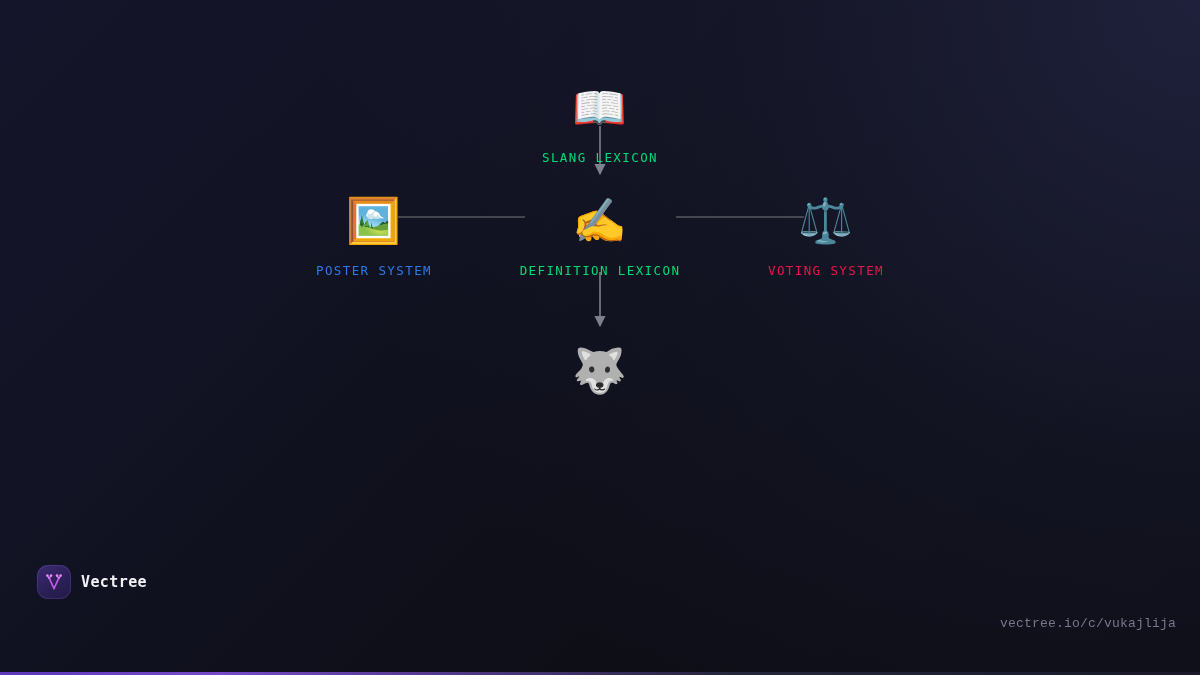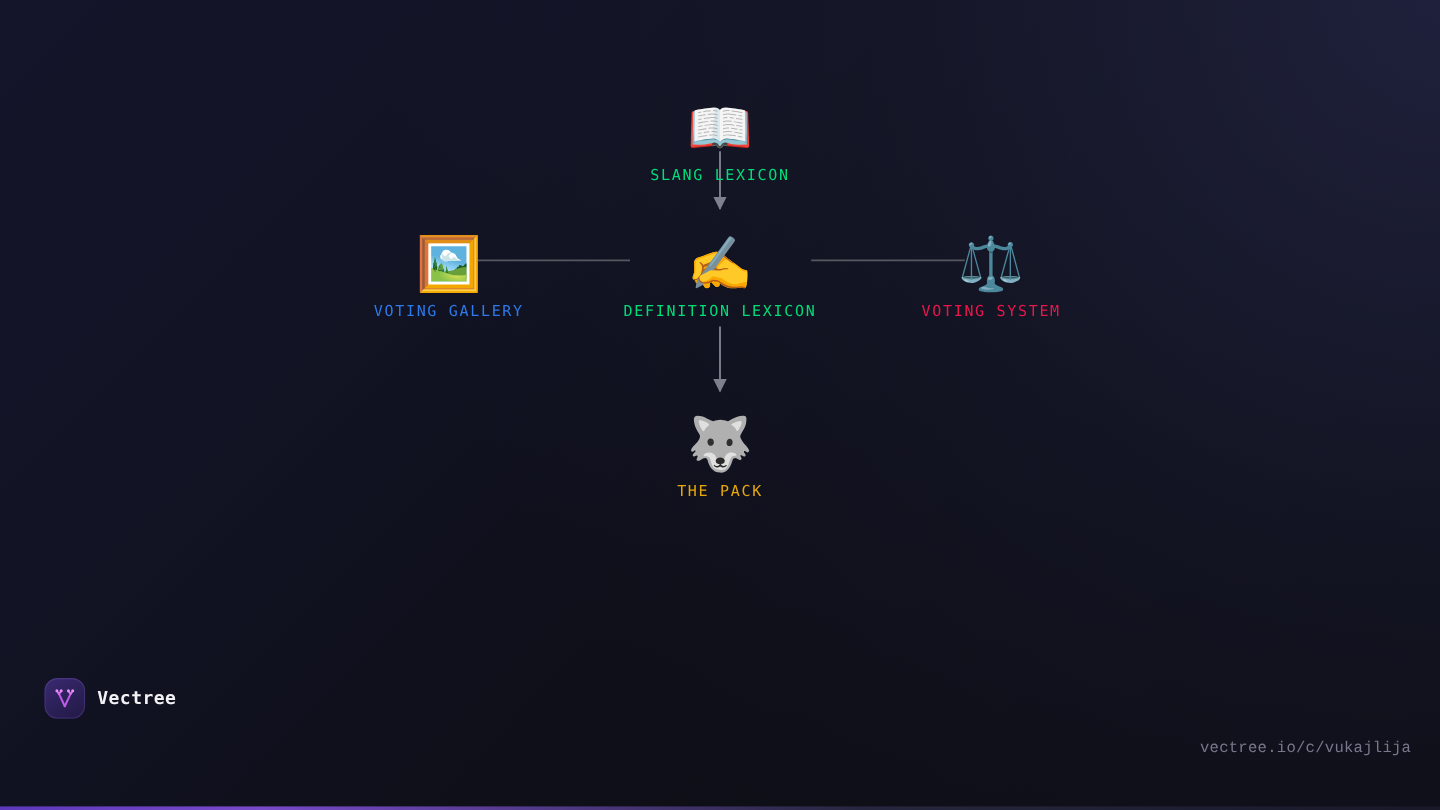--- a/index.html
+++ b/index.html
@@ -45,21 +45,21 @@
   .node-emoji {
     font-family: "DejaVu Sans", sans-serif;
     font-size: 44px;
     line-height: 52px;
     height: 52px;
     display: block;
     user-select: none;
   }
   .node-label {
     display: block;
-    margin-top: 4px;
+    margin-top: 16px;
     font-family: "DejaVu Sans Mono", monospace;
     font-size: 12.5px;
     letter-spacing: 1.4px;
     white-space: nowrap;
   }
 
   #node-slang-lexicon    { left: 600px; top: 82px; }
   #node-poster-gallery   { left: 374px; top: 195px; }
   #node-definition-engine{ left: 600px; top: 195px; }
   #node-voting-system    { left: 826px; top: 195px; }
@@ -151,36 +151,35 @@
     <line x1="600" y1="272" x2="600" y2="326" stroke="#7d808d" stroke-width="1.6" marker-end="url(#arrowhead)"></line>
   </svg>
 
   <div class="node" id="node-slang-lexicon">
     <span class="node-emoji">📖</span>
     <span class="node-label" style="color:#00dc78;">SLANG LEXICON</span>
   </div>
 
   <div class="node" id="node-poster-gallery">
     <span class="node-emoji">🖼️</span>
-    <span class="node-label" style="color:#2d7ae8;">VOTING GALLERY</span>
+    <span class="node-label" style="color:#2d7ae8;">POSTER SYSTEM</span>
   </div>
 
   <div class="node" id="node-definition-engine">
     <span class="node-emoji">✍️</span>
     <span class="node-label" style="color:#00dc78;">DEFINITION LEXICON</span>
   </div>
 
   <div class="node" id="node-voting-system">
     <span class="node-emoji">⚖️</span>
     <span class="node-label" style="color:#e8174b;">VOTING SYSTEM</span>
   </div>
 
   <div class="node" id="node-the-pack">
     <span class="node-emoji">🐺</span>
-    <span class="node-label" style="color:#e8a80c;">THE PACK</span>
   </div>
 
   <div id="footer">
 
     <div id="brand-row">
       <div id="brand-logo">
         <svg width="20" height="20" viewBox="0 0 20 20">
           <path d="M10 16.5 L5.2 6.2" stroke="#c05ae8" stroke-width="1.7" stroke-linecap="round" fill="none"></path>
           <path d="M10 16.5 L14.8 6.2" stroke="#c05ae8" stroke-width="1.7" stroke-linecap="round" fill="none"></path>
           <path d="M5.2 6.2 L3.4 3.9" stroke="#d874f0" stroke-width="1.5" stroke-linecap="round" fill="none"></path>

